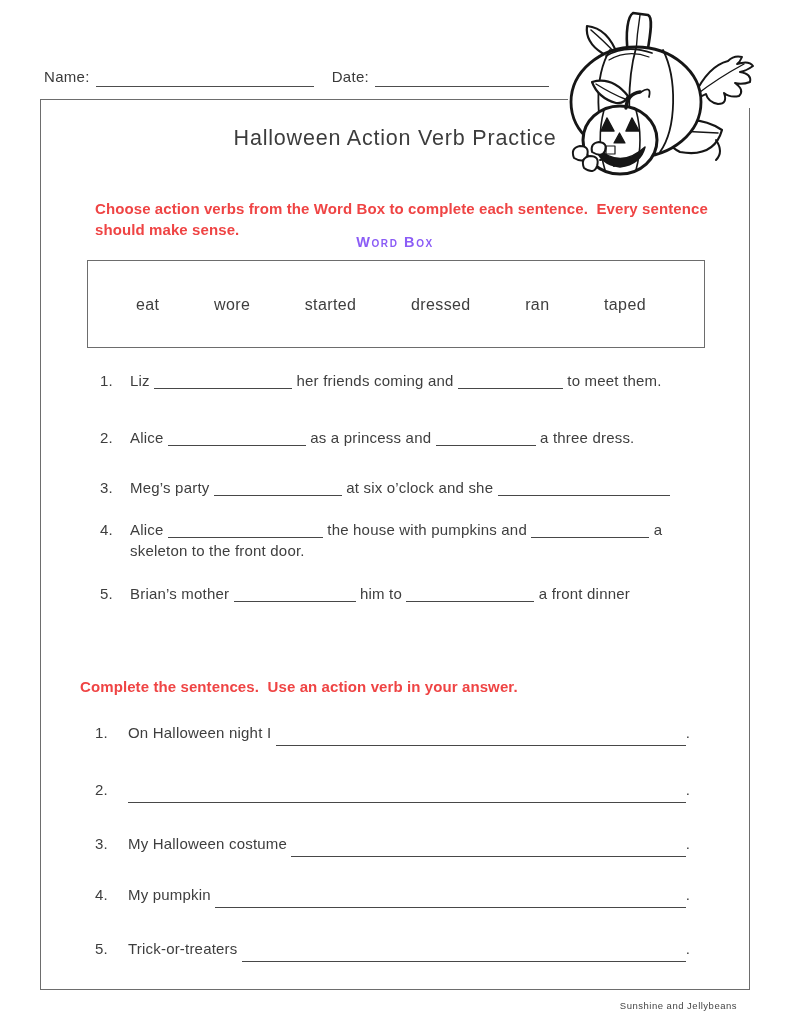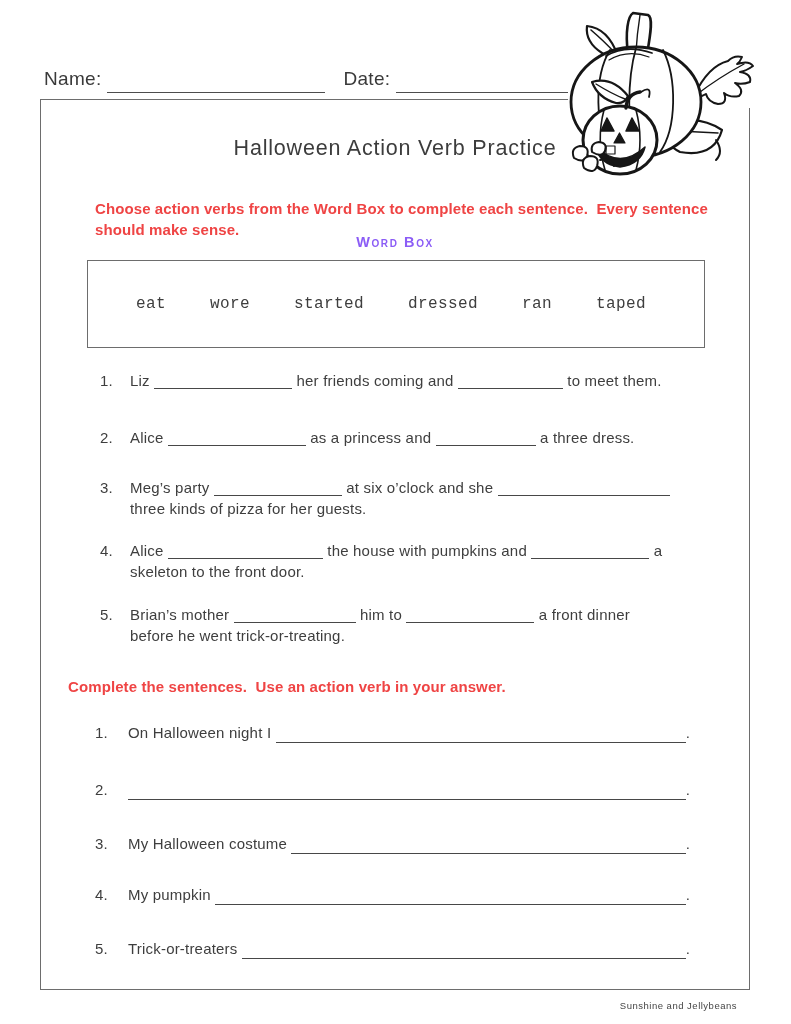--- a/index.html
+++ b/index.html
@@ -2,57 +2,57 @@
 <html><head>
 <meta charset="utf-8">
 <style>
   html,body{margin:0;padding:0;}
   body{
     width:791px;height:1024px;position:relative;background:#fff;
     font-family:"Liberation Sans","DejaVu Sans",sans-serif;
     color:#3e3e3e;overflow:hidden;
   }
   
-  .name-date{position:absolute;left:44px;top:68px;display:flex;align-items:flex-end;font-size:19px;letter-spacing:.3px;color:#3a3a3a;}
+  .name-date{position:absolute;left:44px;top:68px;display:flex;align-items:center;font-size:15px;letter-spacing:.3px;color:#3a3a3a;}
   .write-line{display:inline-block;border-bottom:1.4px solid #4d4d4d;height:14px;transform:translateY(3px);}
   .nline{width:218px;margin-left:6px;margin-right:18px;}
   .dline{width:174px;margin-left:6px;}
   
   .main-box{position:absolute;left:40px;top:99px;width:710px;height:891px;border:1.5px solid #6d6d6d;box-sizing:border-box;}
   
-  .title{position:absolute;left:40px;top:136px;width:710px;text-align:center;font-size:21.5px;letter-spacing:.8px;color:#3c3c3c;}
+  .title{position:absolute;left:40px;top:126px;width:710px;text-align:center;font-size:21.5px;letter-spacing:.8px;color:#3c3c3c;}
   
   .bold-instr{position:absolute;font-weight:bold;color:#ef4444;font-size:15px;line-height:21px;letter-spacing:.1px;white-space:pre-wrap;}
   #instr1{left:95px;top:198px;width:628px;}
-  #instr2{left:68px;top:676px;width:660px;}
+  #instr2{left:80px;top:676px;width:660px;}
   
   .wb-label{position:absolute;left:40px;top:234px;width:710px;text-align:center;font-variant:small-caps;font-weight:600;font-size:14.5px;letter-spacing:1.6px;color:#8b5cf6;}
   .word-box{position:absolute;left:87px;top:260px;width:618px;height:88px;border:1.4px solid #6d6d6d;box-sizing:border-box;display:flex;flex-direction:column;justify-content:center;gap:15px;}
-  .wb-row{display:flex;justify-content:space-between;font-size:16px;letter-spacing:.4px;color:#3e3e3e;line-height:21px;font-family:Liberation Mono, monospace;}
+  .wb-row{display:flex;justify-content:space-between;font-size:16px;letter-spacing:.4px;color:#3e3e3e;line-height:21px;}
   .wb-row-0{padding:0 58px 0 48px;}
   .wb-row-1{padding:0 93px 0 86px;}
   
   .q-list{position:absolute;}
   #fill-list{left:100px;top:370px;width:612px;}
   #open-list{left:95px;top:722px;width:625px;}
   .q-item{display:flex;font-size:15px;line-height:21px;letter-spacing:.2px;color:#3e3e3e;}
   .q-num{width:30px;flex:none;}
   #open-list .q-num{width:33px;}
   .q-sentence{width:578px;}
   .stext{white-space:pre-wrap;}
   .blank{display:inline-block;border-bottom:1.4px solid #474747;height:14px;transform:translateY(3px);}
   #fill-list .q-item:nth-child(1){margin-bottom:36px;}
   #fill-list .q-item:nth-child(2){margin-bottom:29px;}
   #fill-list .q-item:nth-child(3){margin-bottom:21px;}
   #fill-list .q-item:nth-child(4){margin-bottom:22px;}
   #open-list .q-item{margin-bottom:30px;}
   #open-list .q-item:nth-child(1){margin-bottom:36px;}
   #open-list .q-item:nth-child(2){margin-bottom:33px;}
   #open-list .q-item:nth-child(4){margin-bottom:33px;}
-  #open-list .q-sentence{display:flex;align-items:center;width:562px;}
+  #open-list .q-sentence{display:flex;align-items:flex-end;width:562px;}
   .blank-fill{flex:1;}
   
   .footer{position:absolute;top:1000px;right:54px;font-size:9.5px;letter-spacing:.5px;color:#454545;}
   
   .pumpkin-art{position:absolute;left:556px;top:0px;width:202px;height:184px;}
 </style>
 </head>
 <body>
 
 <div class="name-date">
@@ -84,29 +84,29 @@
     <div class="q-item">
       <span class="q-num">1.</span>
       <span class="q-sentence"><span class="stext">Liz </span><span class="blank" style="width: 138px;"></span><span class="stext"> her friends coming and </span><span class="blank" style="width: 105px;"></span><span class="stext"> to meet them.</span></span>
     </div>
     <div class="q-item">
       <span class="q-num">2.</span>
       <span class="q-sentence"><span class="stext">Alice </span><span class="blank" style="width: 138px;"></span><span class="stext"> as a princess and </span><span class="blank" style="width: 100px;"></span><span class="stext"> a three dress.</span></span>
     </div>
     <div class="q-item">
       <span class="q-num">3.</span>
-      <span class="q-sentence"><span class="stext">Meg’s party </span><span class="blank" style="width: 128px;"></span><span class="stext"> at six o’clock and she </span><span class="blank" style="width: 172px;"></span><br><span class="stext">three kinds of pizza for her guests.</span></span>
+      <span class="q-sentence"><span class="stext">Meg’s party </span><span class="blank" style="width: 128px;"></span><span class="stext"> at six o’clock and she </span><span class="blank" style="width: 172px;"></span><br></span>
     </div>
     <div class="q-item">
       <span class="q-num">4.</span>
       <span class="q-sentence"><span class="stext">Alice </span><span class="blank" style="width: 155px;"></span><span class="stext"> the house with pumpkins and </span><span class="blank" style="width: 118px;"></span><span class="stext"> a</span><br><span class="stext">skeleton to the front door.</span></span>
     </div>
     <div class="q-item">
       <span class="q-num">5.</span>
-      <span class="q-sentence"><span class="stext">Brian’s mother </span><span class="blank" style="width: 122px;"></span><span class="stext"> him to </span><span class="blank" style="width: 128px;"></span><span class="stext"> a front dinner</span><br><span class="stext">before he went trick-or-treating.</span></span>
+      <span class="q-sentence"><span class="stext">Brian’s mother </span><span class="blank" style="width: 122px;"></span><span class="stext"> him to </span><span class="blank" style="width: 128px;"></span><span class="stext"> a front dinner</span><br></span>
     </div>
   </div>
 
 <div id="instr2" class="bold-instr">Complete the sentences.  Use an action verb in your answer.</div>
 
 <div id="open-list" class="q-list">
     <div class="q-item">
       <span class="q-num">1.</span>
       <span class="q-sentence">
         <span class="stext">On Halloween night I </span>

